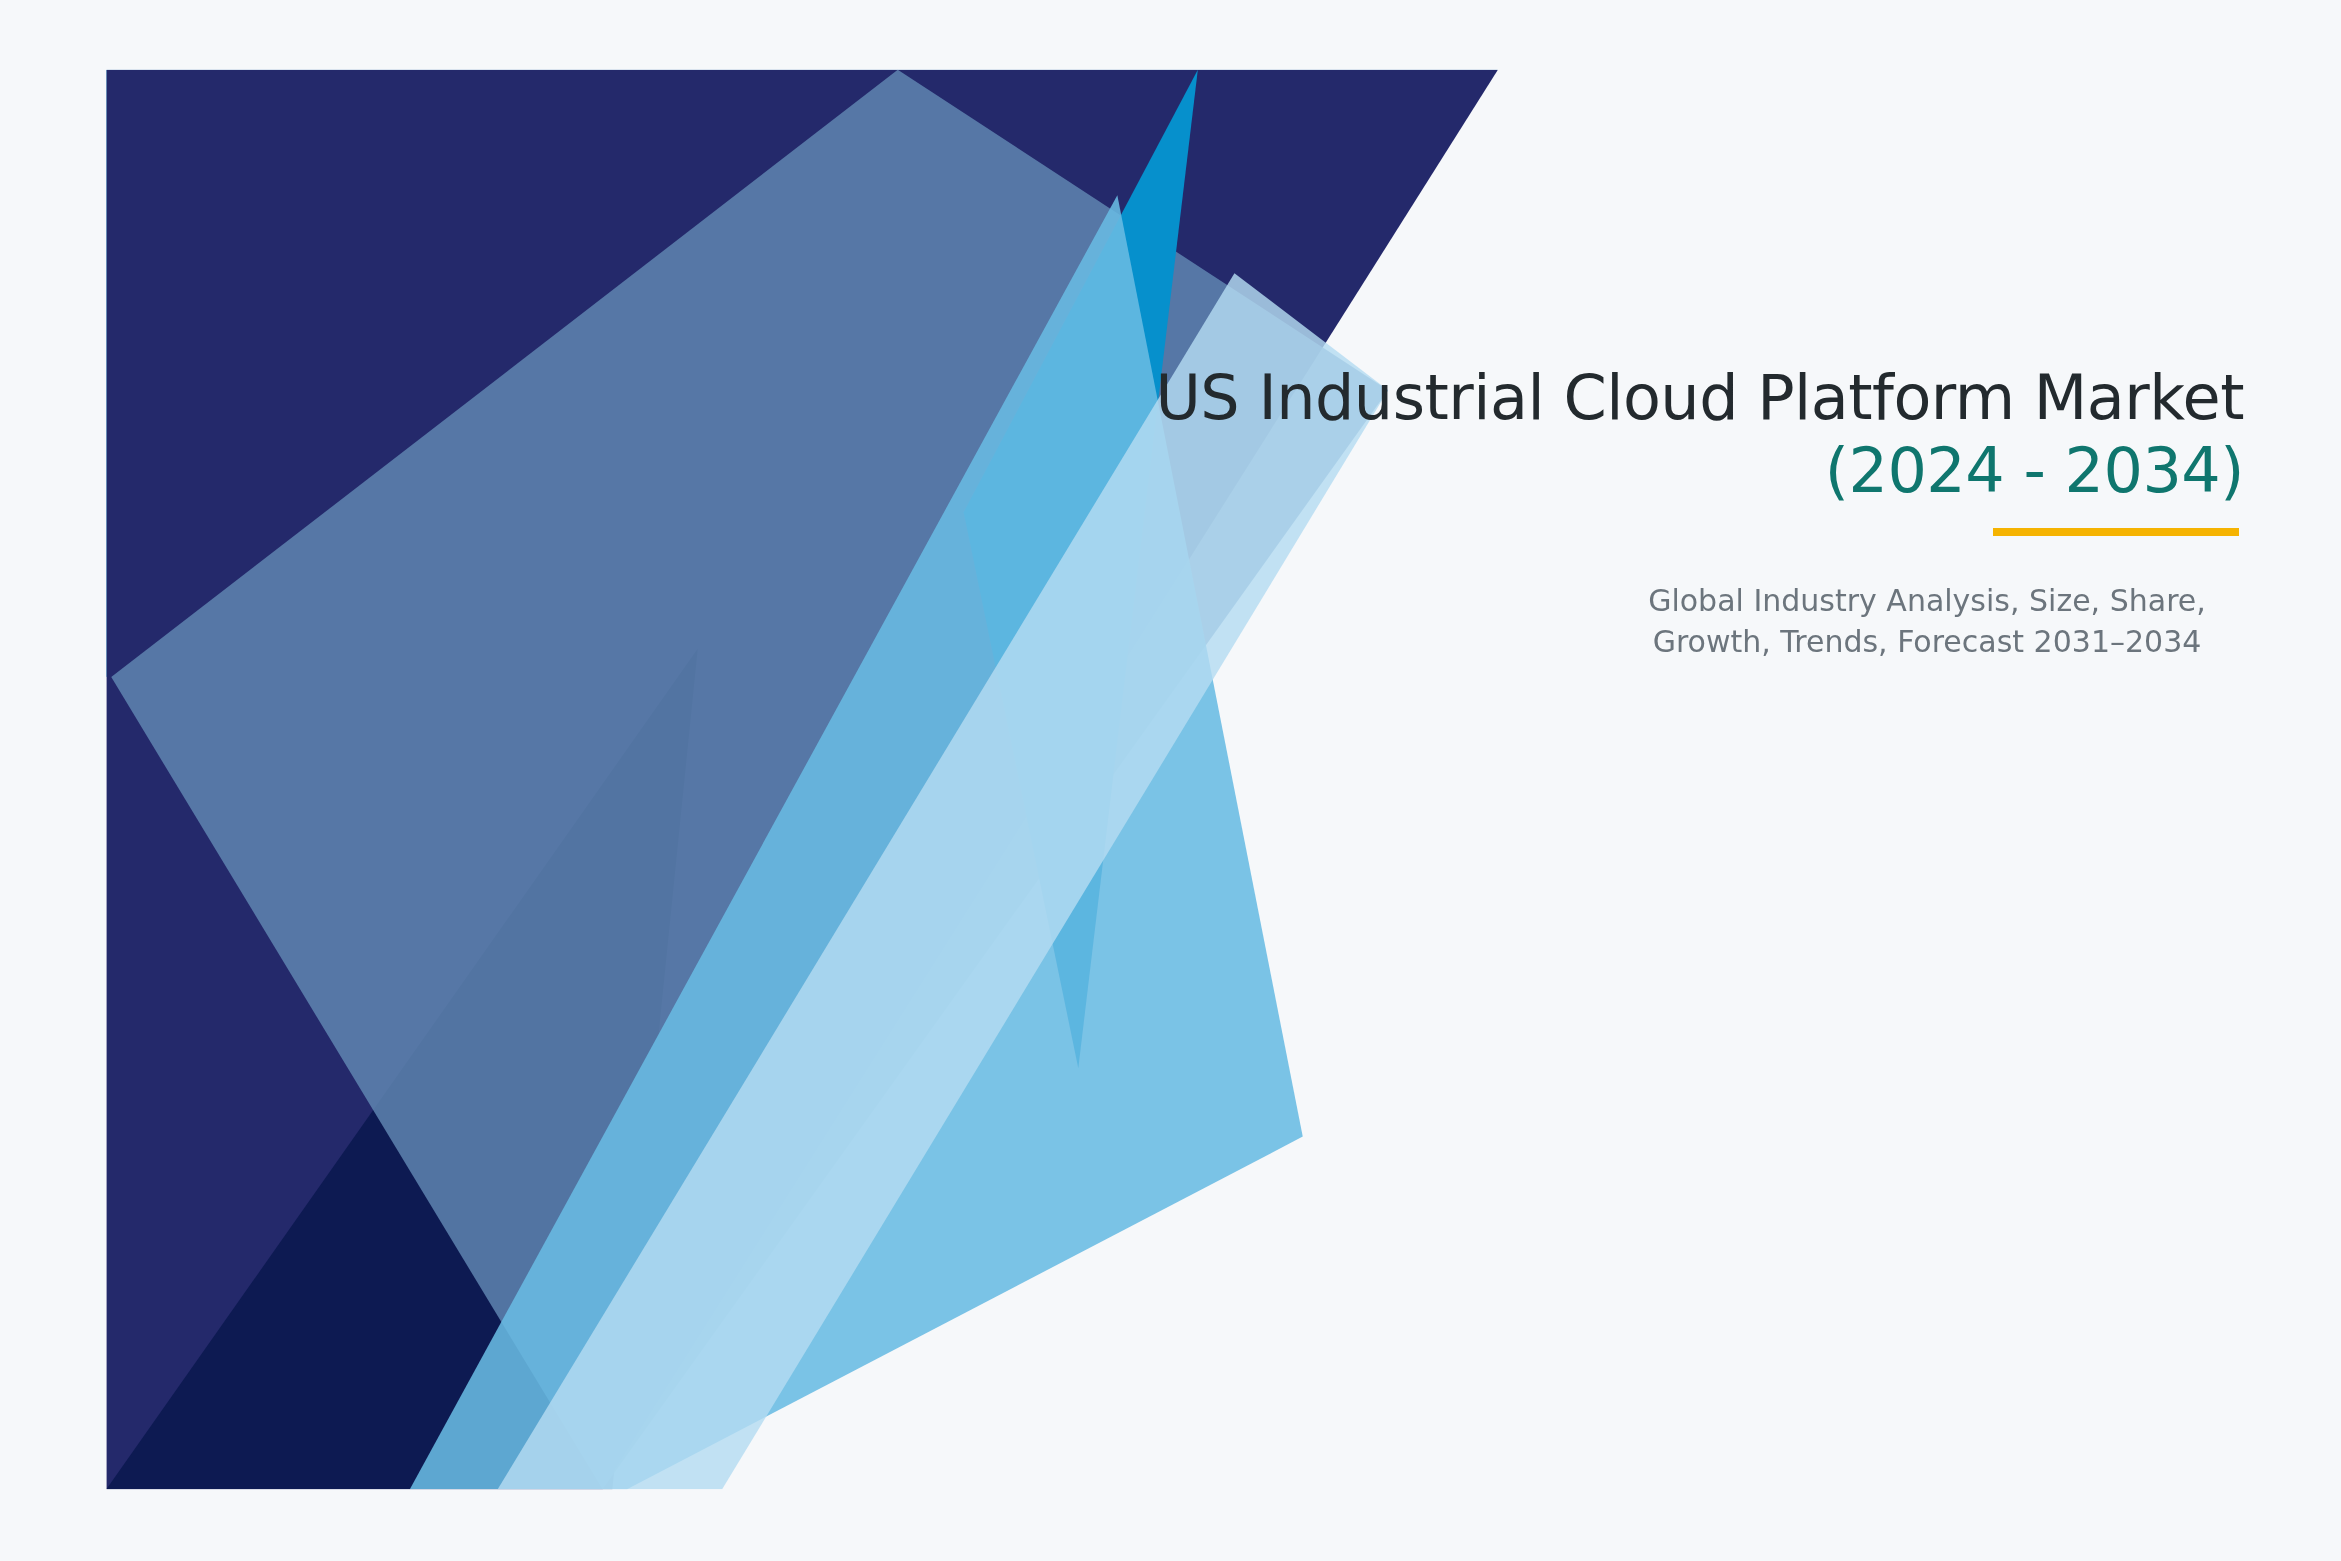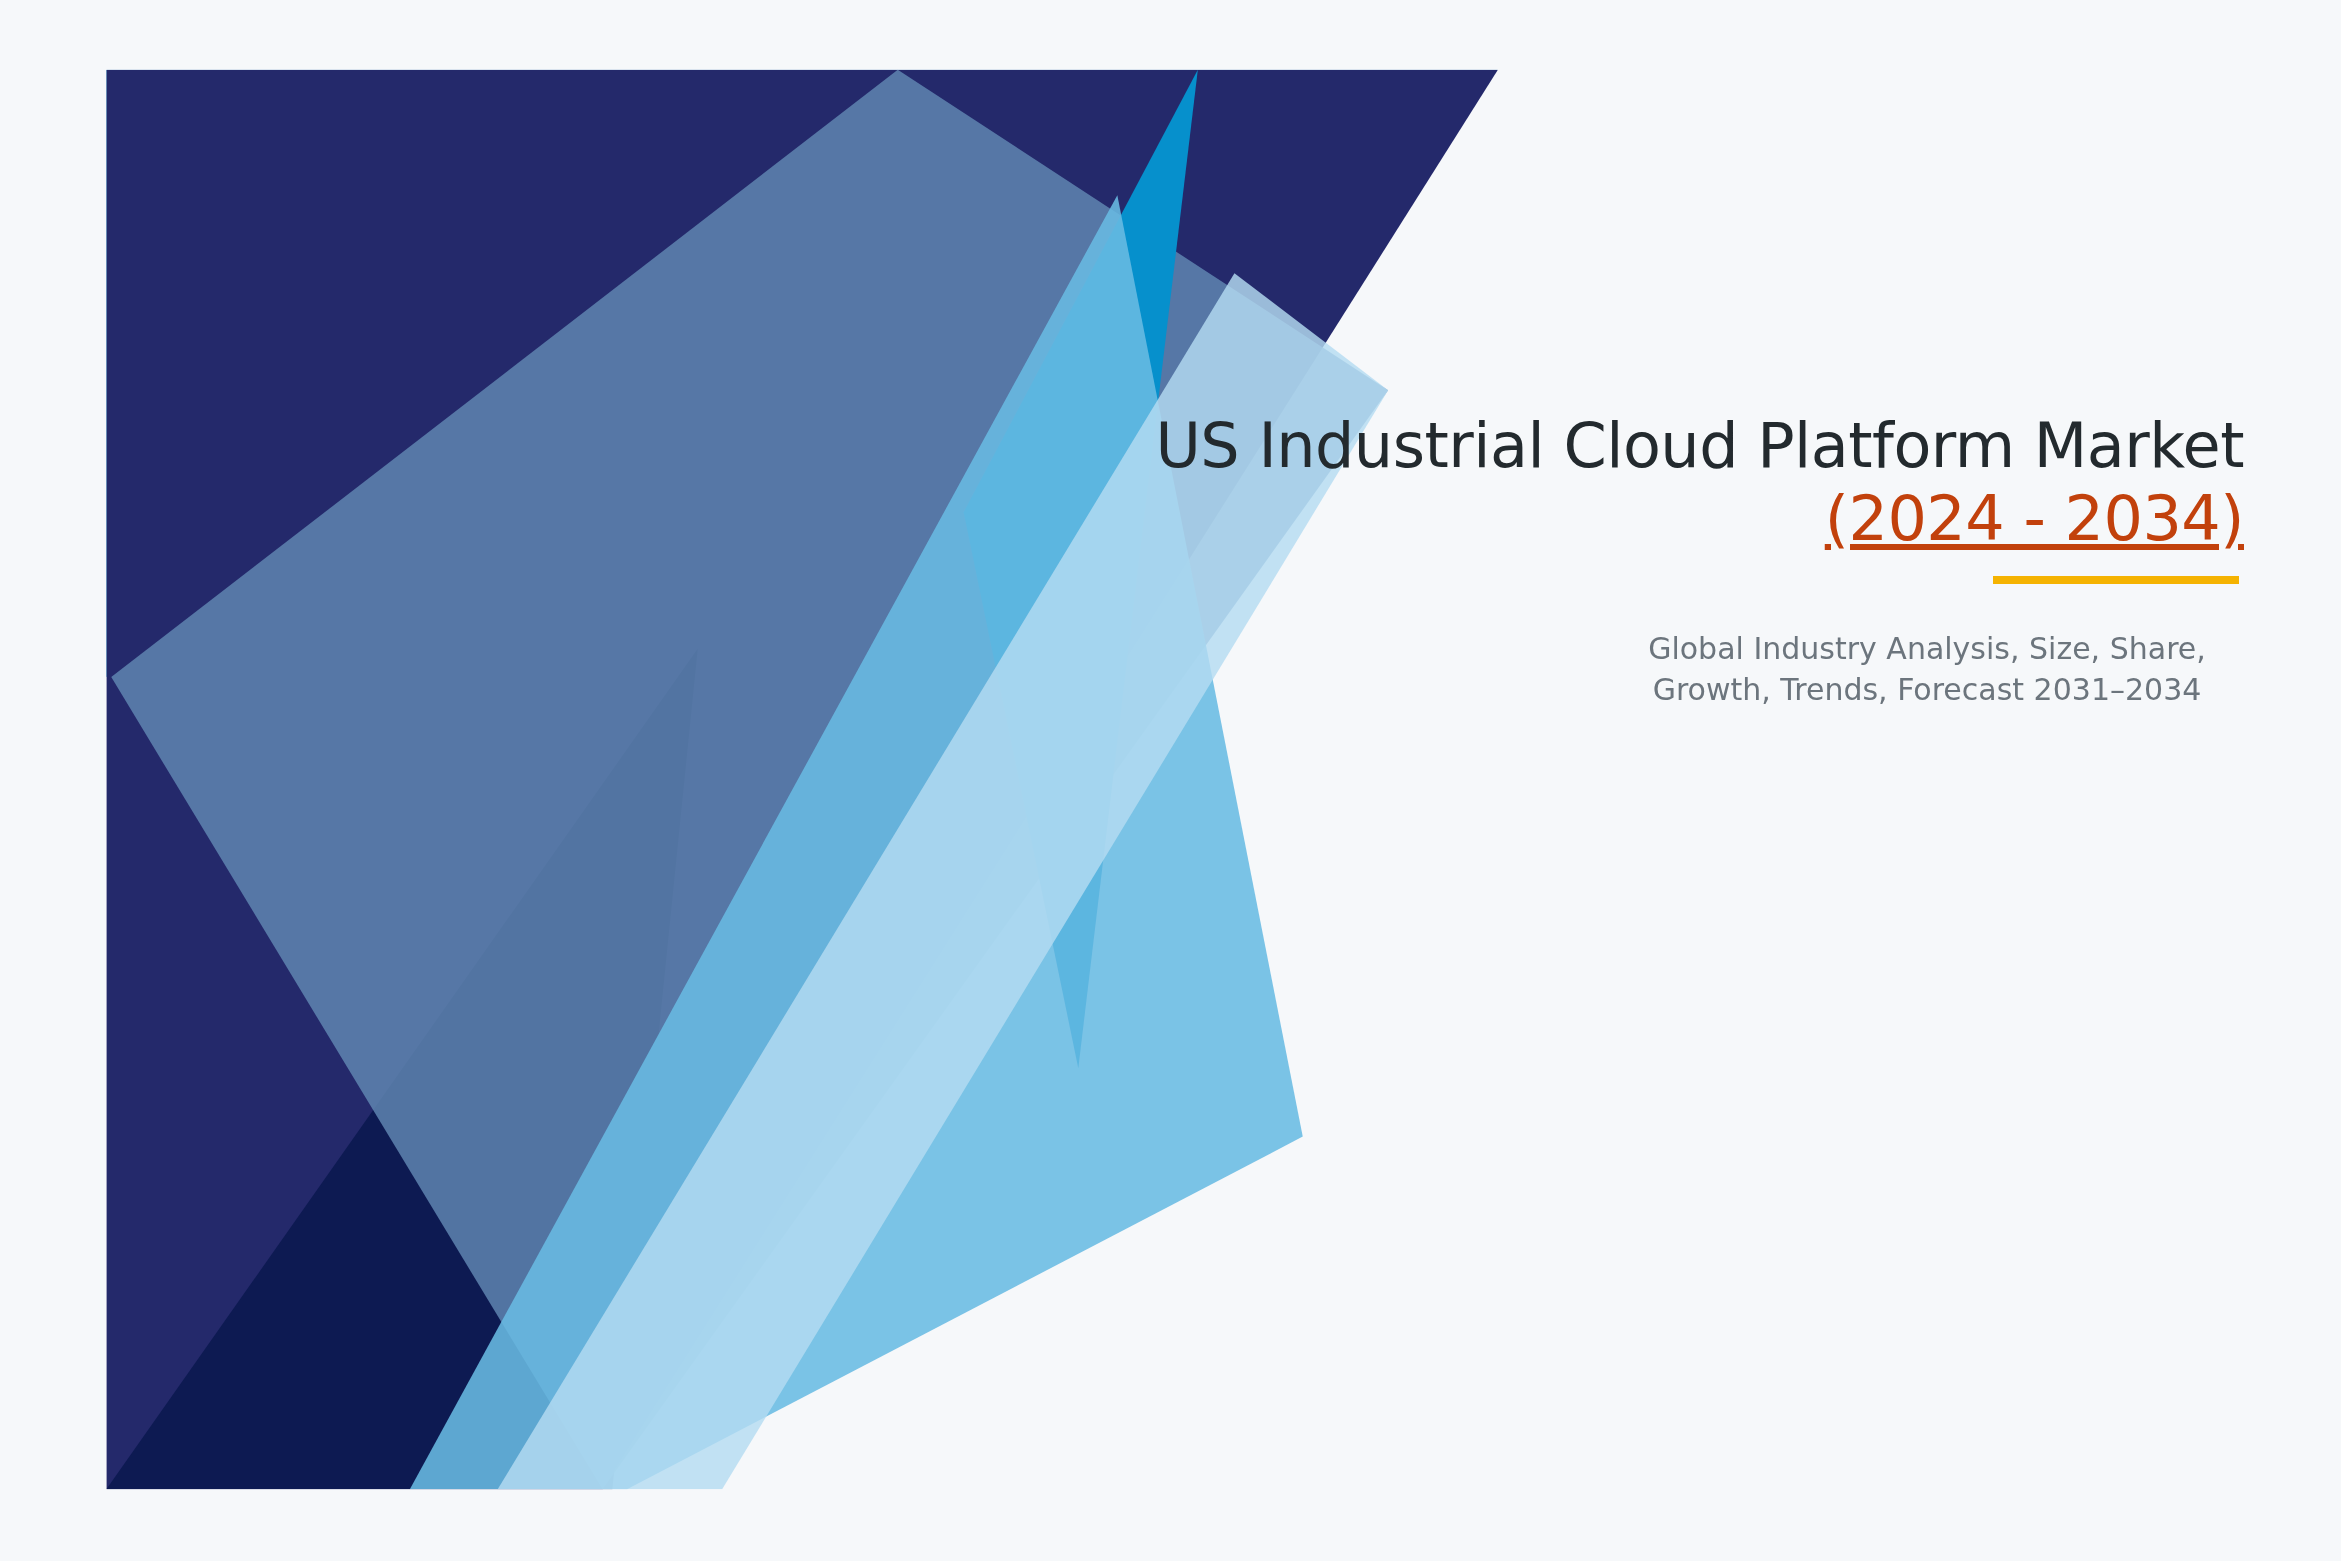--- a/index.html
+++ b/index.html
@@ -33,21 +33,20 @@
     pointer-events: none;
   }
 
   
   #text-block {
     position: absolute;
     right: 98px;
     top: 361px;
     width: 1415px;
     text-align: right;
-    margin-top: 48px;
   }
 
   #title-wrap {
     position: relative;
     display: block;
   }
 
   .title-line {
     display: block;
     font-family: "DejaVu Sans", sans-serif;
@@ -104,21 +103,21 @@
       <polygon points="2455,143 2210,2190 1975,1050" fill="#0690cc" opacity="1"></polygon>
       <polygon points="2290,400 2670,2330 1285,3053 840,3053" fill="#69bbe3" opacity="0.88"></polygon>
       <polygon points="2530,560 2845,800 1480,3053 1020,3053" fill="#b5dcf1" opacity="0.82"></polygon>
     </g>
   </svg>
 
   <div id="text-block">
 
     <div id="title-wrap">
       <span class="title-line" style="color: rgb(35, 42, 46);">US Industrial Cloud Platform Market</span>
-      <span class="title-line" style="color: #c2410c; text-decoration: underline;">(2024 - 2034)</span>
+      <span class="title-line" style="color: #0f766e;">(2024 - 2034)</span>
       <span id="title-accent" style="background: rgb(245, 179, 1);"></span>
     </div>
 
     <div id="subtitle" style="color: rgb(108, 117, 125);">
       <span class="sub-line">Global Industry Analysis, Size, Share,</span>
       <span class="sub-line">Growth, Trends, Forecast 2031–2034</span>
     </div>
 
   </div>
 </div>

